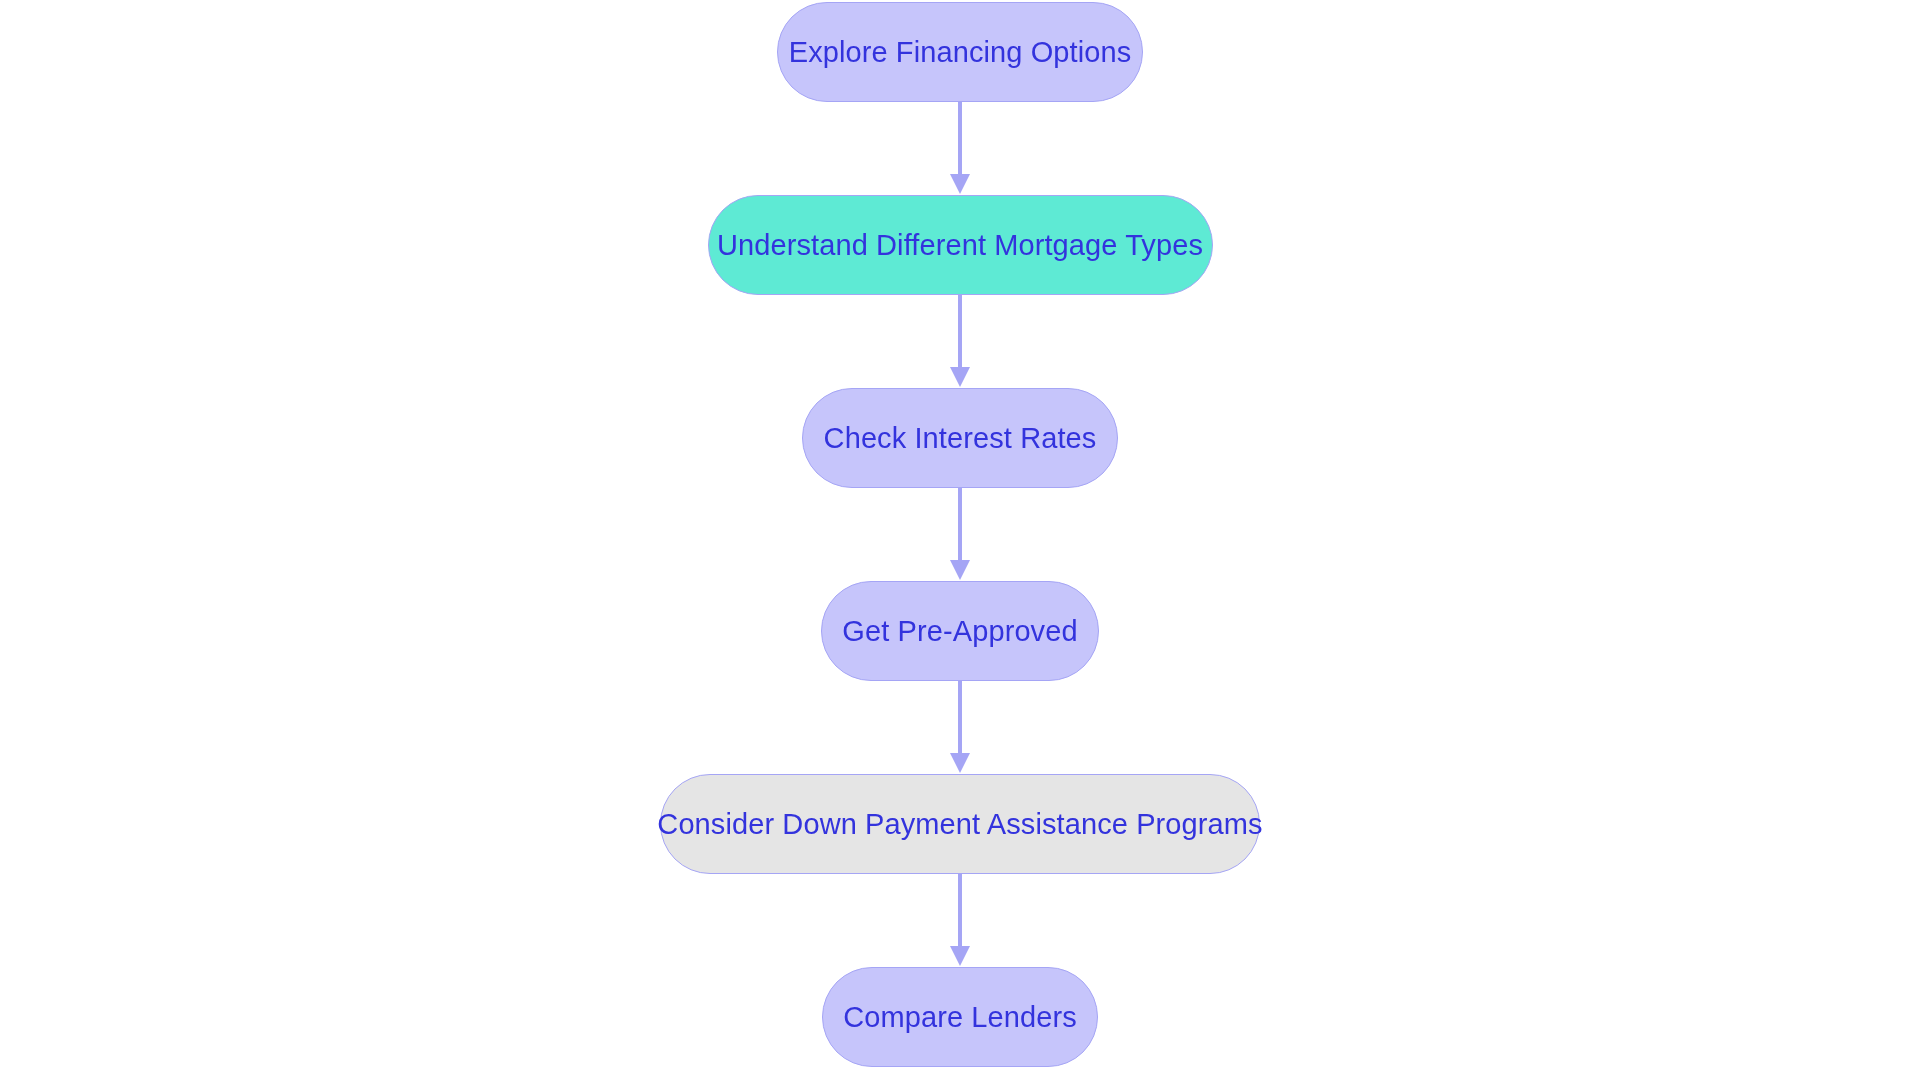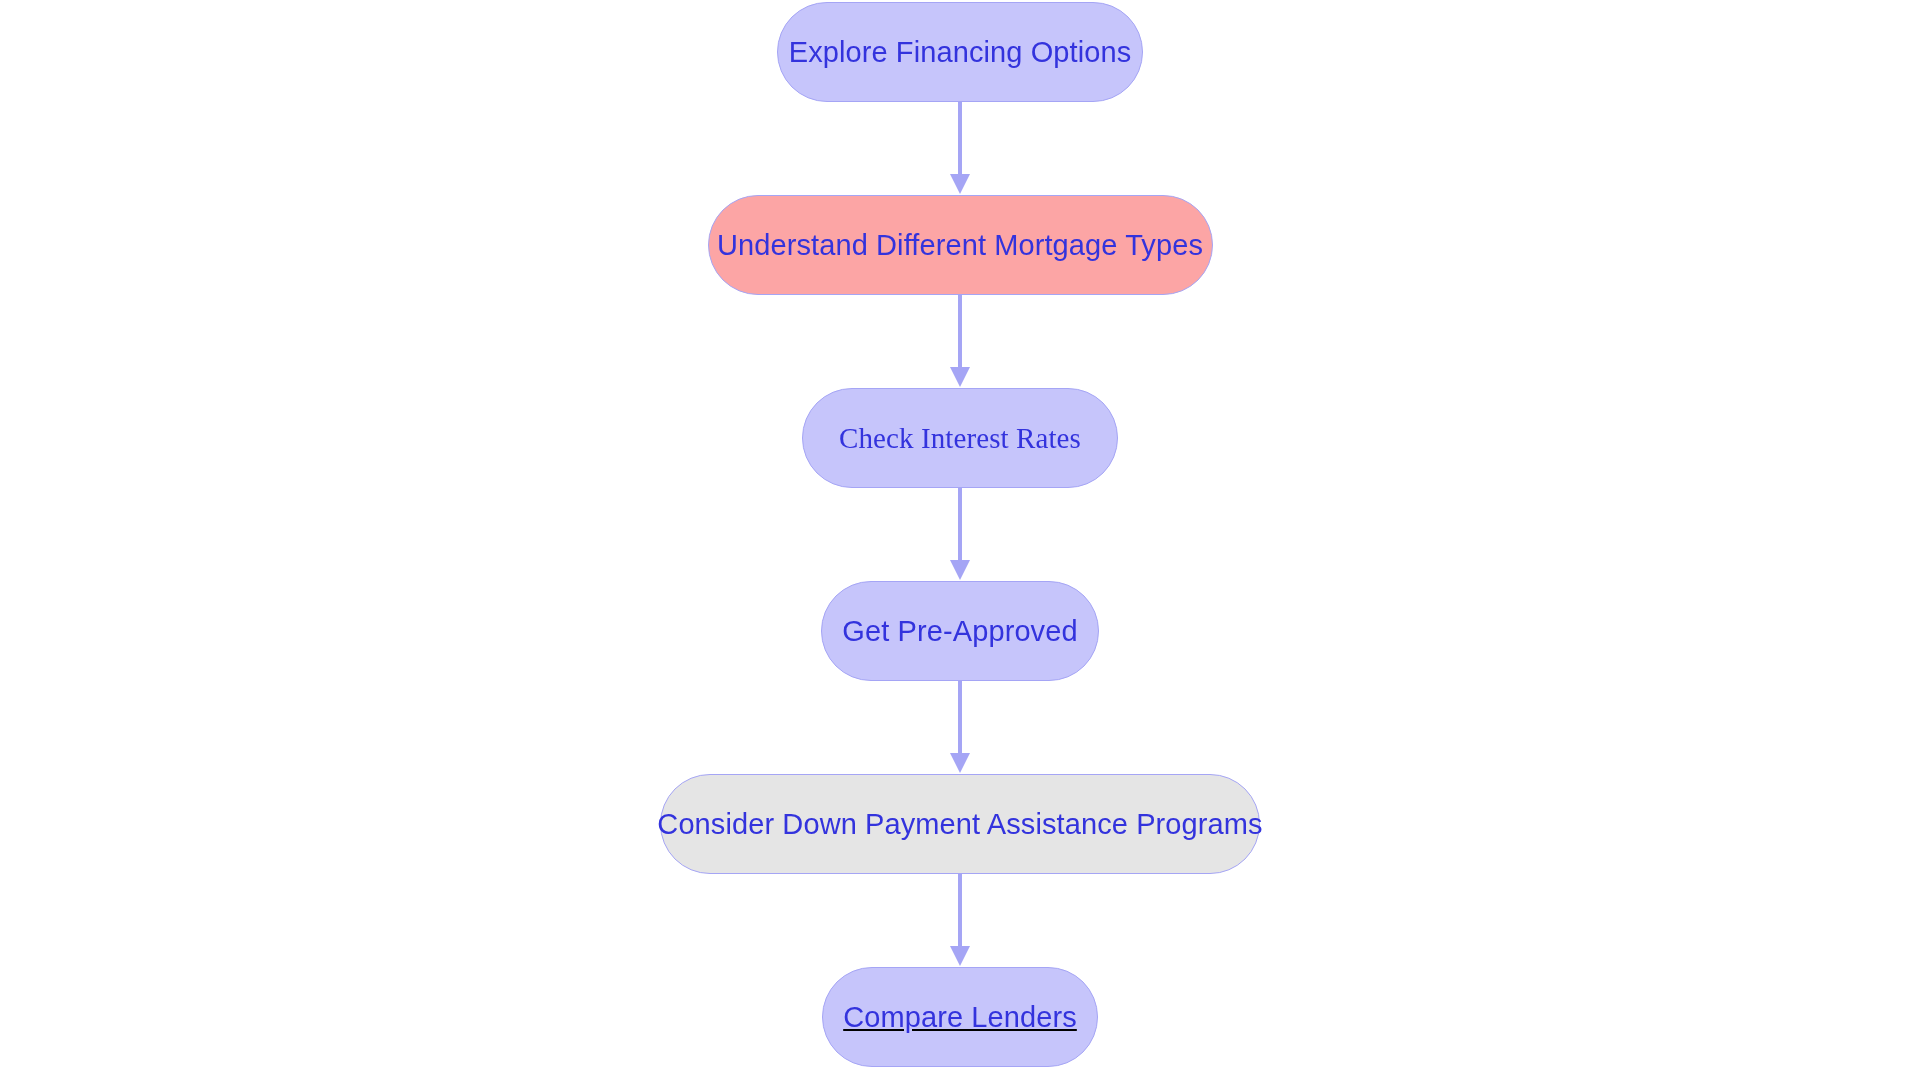--- a/index.html
+++ b/index.html
@@ -46,21 +46,21 @@
     white-space: nowrap;
     letter-spacing: 0.1px;
   }
 
   
   .node.w1 { width: 366px; }
   .node.w2 { width: 505px; }
   .node.w3 { width: 316px; }
   .node.w4 { width: 278px; }
   .node.w5 { width: 600px; }
-  .node.w6 { width: 276px; text-decoration: underline; }
+  .node.w6 { width: 276px; }
 
   
   .connector {
     width: 22px;
     height: 93px;
     position: relative;
     flex: none;
     display: block;
   }
   .connector svg {
@@ -83,33 +83,33 @@
     <span class="node-label" style="color: rgb(51, 51, 221);">Explore Financing Options</span>
   </div>
 
   <div class="connector">
     <svg viewBox="0 0 22 93" xmlns="http://www.w3.org/2000/svg" aria-hidden="true">
       <line x1="11" y1="0" x2="11" y2="74" stroke="#A5A5F5" stroke-width="4"></line>
       <polygon points="1,72 21,72 11,92" fill="#A5A5F5"></polygon>
     </svg>
   </div>
 
-  <div class="node w2" style="width: 505px; background: #fca5a5; border-color: rgb(165, 165, 245);">
+  <div class="node w2" style="width: 505px; background: #5eead4; border-color: rgb(165, 165, 245);">
     <span class="node-label" style="color: rgb(51, 51, 221);">Understand Different Mortgage Types</span>
   </div>
 
   <div class="connector">
     <svg viewBox="0 0 22 93" xmlns="http://www.w3.org/2000/svg" aria-hidden="true">
       <line x1="11" y1="0" x2="11" y2="74" stroke="#A5A5F5" stroke-width="4"></line>
       <polygon points="1,72 21,72 11,92" fill="#A5A5F5"></polygon>
     </svg>
   </div>
 
   <div class="node w3" style="width: 316px; background: rgb(198, 197, 251); border-color: rgb(165, 165, 245);">
-    <span class="node-label" style="color: rgb(51, 51, 221); font-family: Liberation Serif, serif;">Check Interest Rates</span>
+    <span class="node-label" style="color: rgb(51, 51, 221);">Check Interest Rates</span>
   </div>
 
   <div class="connector">
     <svg viewBox="0 0 22 93" xmlns="http://www.w3.org/2000/svg" aria-hidden="true">
       <line x1="11" y1="0" x2="11" y2="74" stroke="#A5A5F5" stroke-width="4"></line>
       <polygon points="1,72 21,72 11,92" fill="#A5A5F5"></polygon>
     </svg>
   </div>
 
   <div class="node w4" style="width: 278px; background: rgb(198, 197, 251); border-color: rgb(165, 165, 245);">

